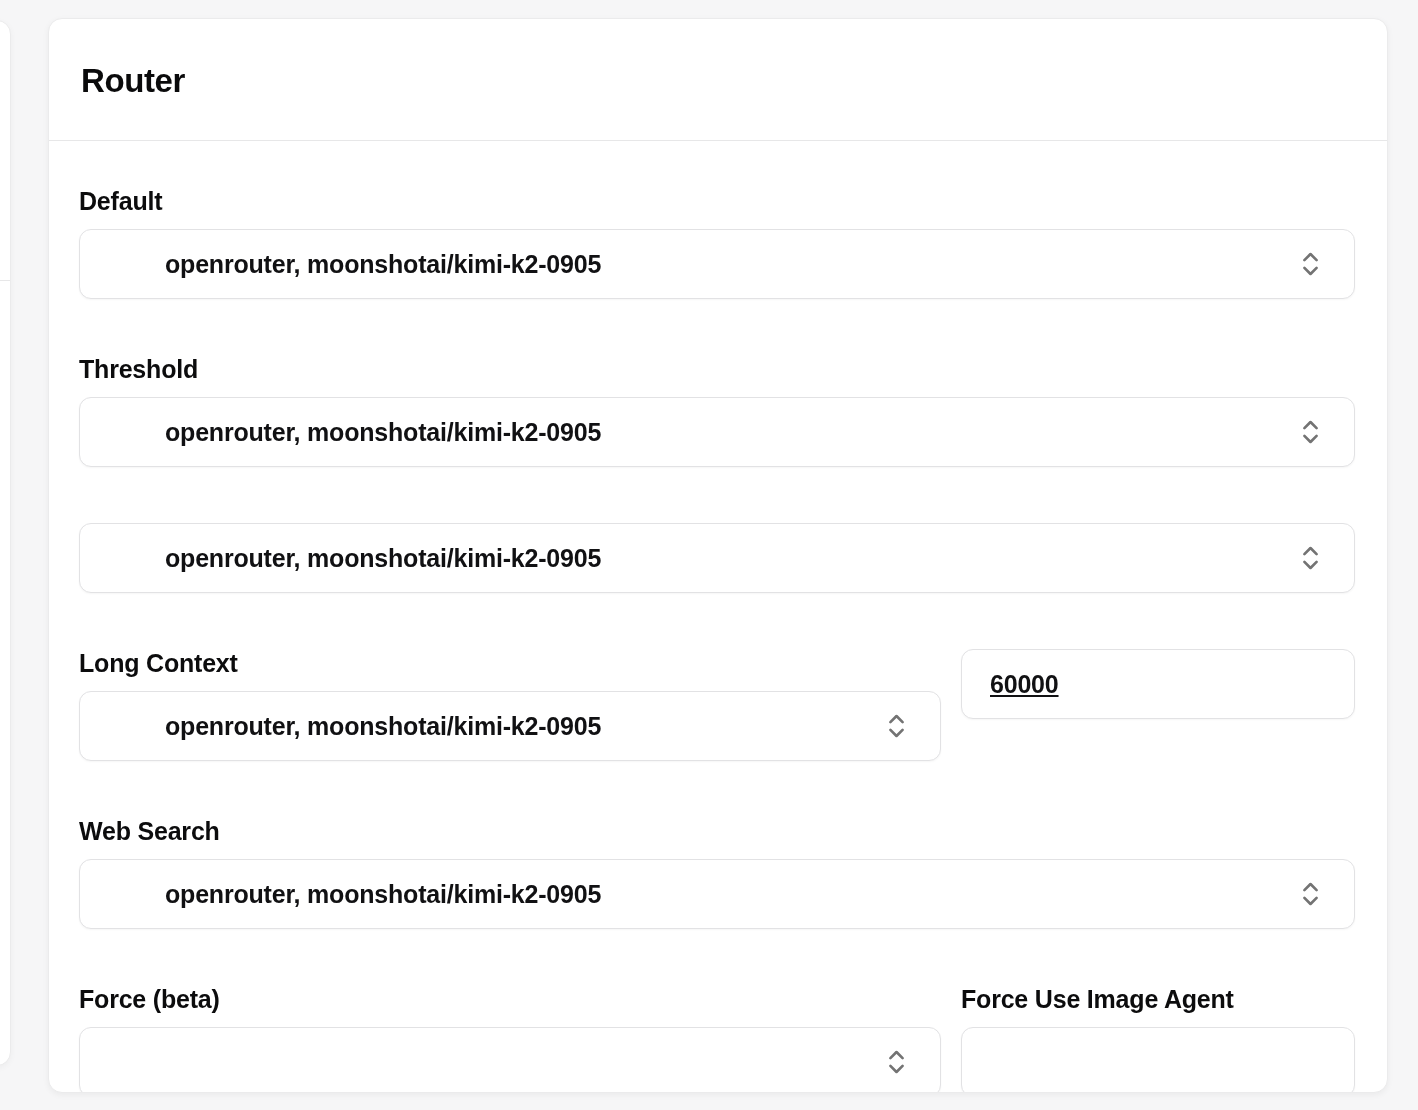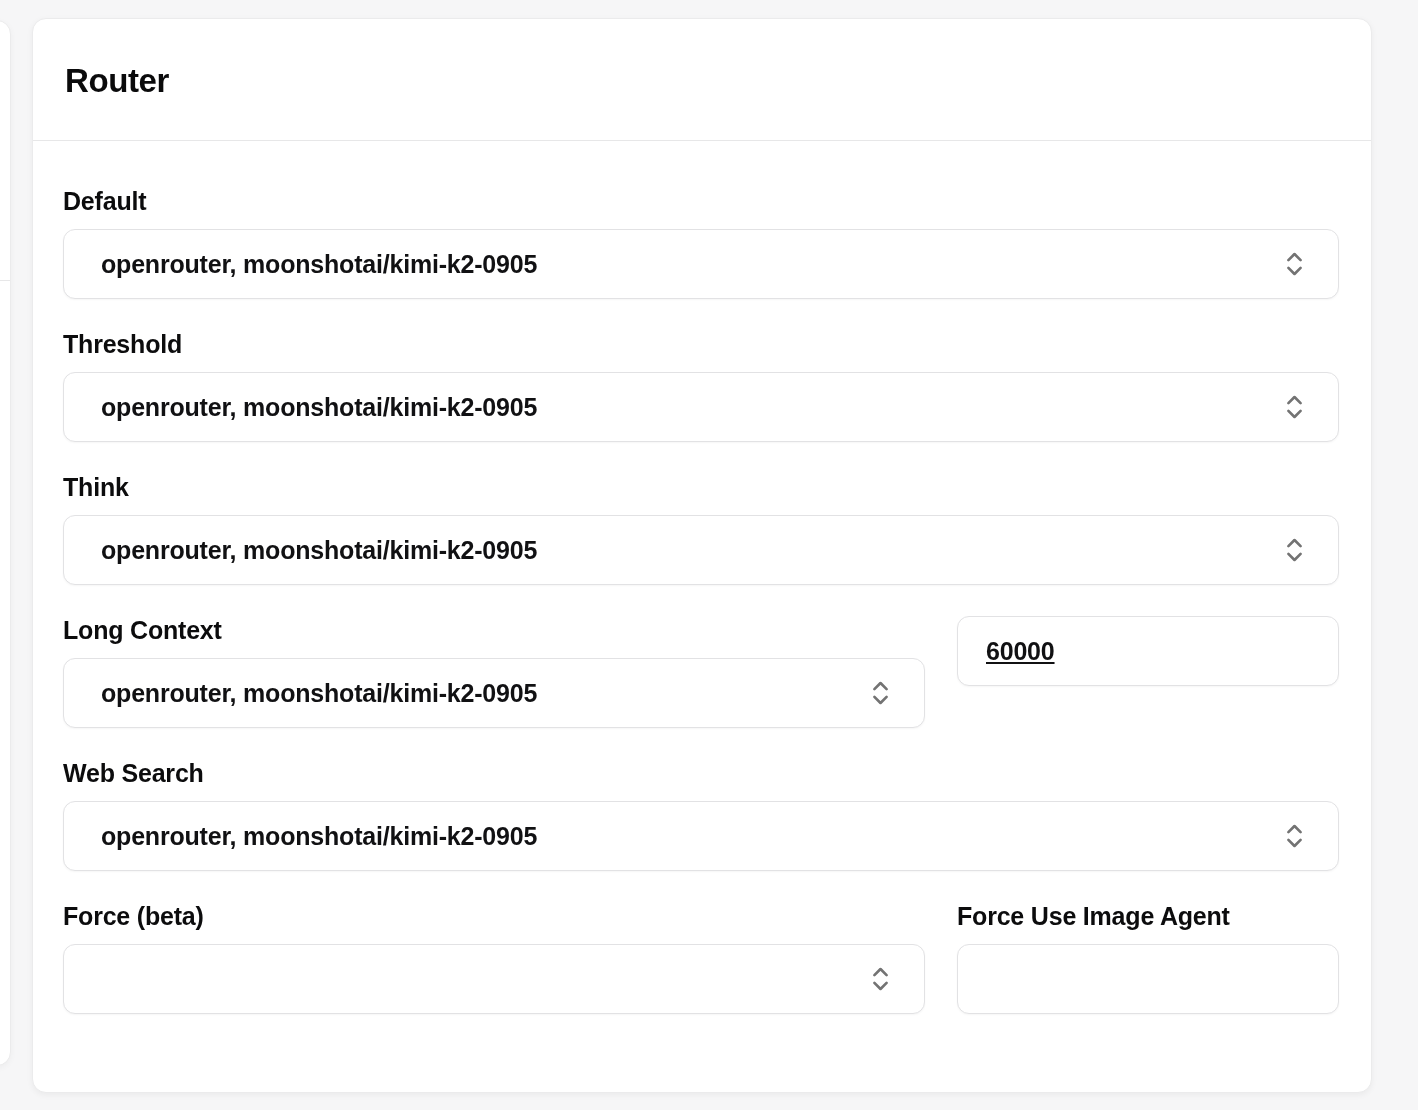--- a/index.html
+++ b/index.html
@@ -31,52 +31,53 @@
     box-shadow:0 2px 6px rgba(0,0,0,0.04);
   }
   .side-card .side-divider{
     position:absolute; left:0; right:0; top:259px;
     height:1px; background:var(--divider);
   }
 
   
   .main-card{
     position:absolute;
-    left:32px; top:18px;
+    left:48px; top:18px;
     width:1340px; height:1075px;
     background:var(--card-bg);
     border:1px solid var(--card-border);
     border-radius:14px;
     box-shadow:0 2px 6px rgba(0,0,0,0.05);
     overflow:hidden;
   }
   .card-header{padding:43px 32px 0;}
   .card-title{
     font-size:33px; line-height:37px; font-weight:700;
     letter-spacing:-0.4px; color:#0a0a0b;
   }
   .header-divider{height:1px;background:var(--divider);margin-top:41px;}
 
   .card-body{padding:46px 32px 0 30px;}
 
-  .field{margin-bottom:31px;}
+  .field{margin-bottom:56px;}
   .field-label{
     font-size:25px; line-height:28px; font-weight:600;
     letter-spacing:-0.2px; color:#0c0c0d;
     margin-bottom:14px;
   }
   .control-select{
     position:relative;
     height:70px; width:100%;
     background:#fff;
     border:1px solid var(--control-border);
     border-radius:12px;
     box-shadow:0 1px 2px rgba(0,0,0,0.04);
     display:flex; align-items:center;
     cursor:pointer;
+    padding-left:48px;
   }
   .control-select .select-value{
     padding-left:37px;
     font-size:25px; font-weight:600; letter-spacing:-0.2px;
     color:var(--text);
     white-space:nowrap; overflow:hidden; text-overflow:ellipsis;
     padding-right:90px;
   }
   .chevron-wrap{
     position:absolute; right:30px; top:50%;
@@ -93,21 +94,21 @@
     border-radius:12px;
     box-shadow:0 1px 2px rgba(0,0,0,0.04);
     padding:0 20px 0 28px;
     font-family:"Liberation Sans","DejaVu Sans",sans-serif;
     font-size:25px; font-weight:600; letter-spacing:-0.2px;
     color:var(--text);
     outline:none;
     text-decoration:underline;
   }
 
-  .row-pair{display:flex;gap:32px;}
+  .row-pair{display:flex;gap:20px;}
   .col-wide{width:862px;flex:none;}
   .col-narrow{flex:1;min-width:0;}
 </style>
 </head>
 <body>
 
 <div class="side-card">
   <div class="side-divider"></div>
 </div>
 
@@ -139,21 +140,20 @@
         <span class="chevron-wrap">
           <svg width="27" height="31" viewBox="0 0 24 28" fill="none" stroke="#737373" stroke-width="2.4" stroke-linecap="round" stroke-linejoin="round">
             <path d="M6.5 10.5 L12 5 L17.5 10.5"></path>
               <path d="M6.5 17.5 L12 23 L17.5 17.5"></path>
           </svg>
         </span>
       </div>
     </div>
 
     <div class="field">
-      <div class="field-label">Think</div>
       <div class="control-select">
         <span class="select-value">openrouter, moonshotai/kimi-k2-0905</span>
         <span class="chevron-wrap">
           <svg width="27" height="31" viewBox="0 0 24 28" fill="none" stroke="#737373" stroke-width="2.4" stroke-linecap="round" stroke-linejoin="round">
             <path d="M6.5 10.5 L12 5 L17.5 10.5"></path>
               <path d="M6.5 17.5 L12 23 L17.5 17.5"></path>
           </svg>
         </span>
       </div>
     </div>

